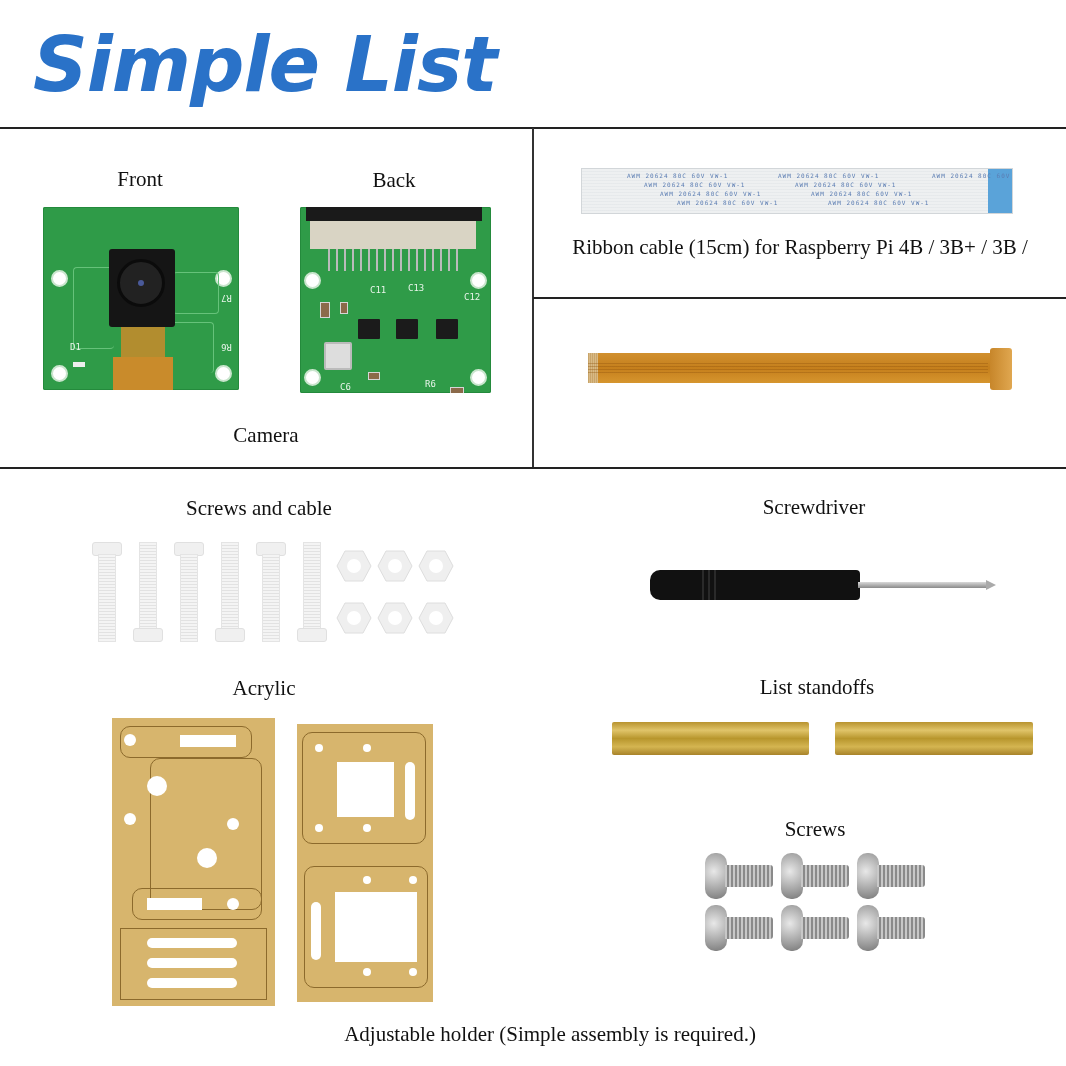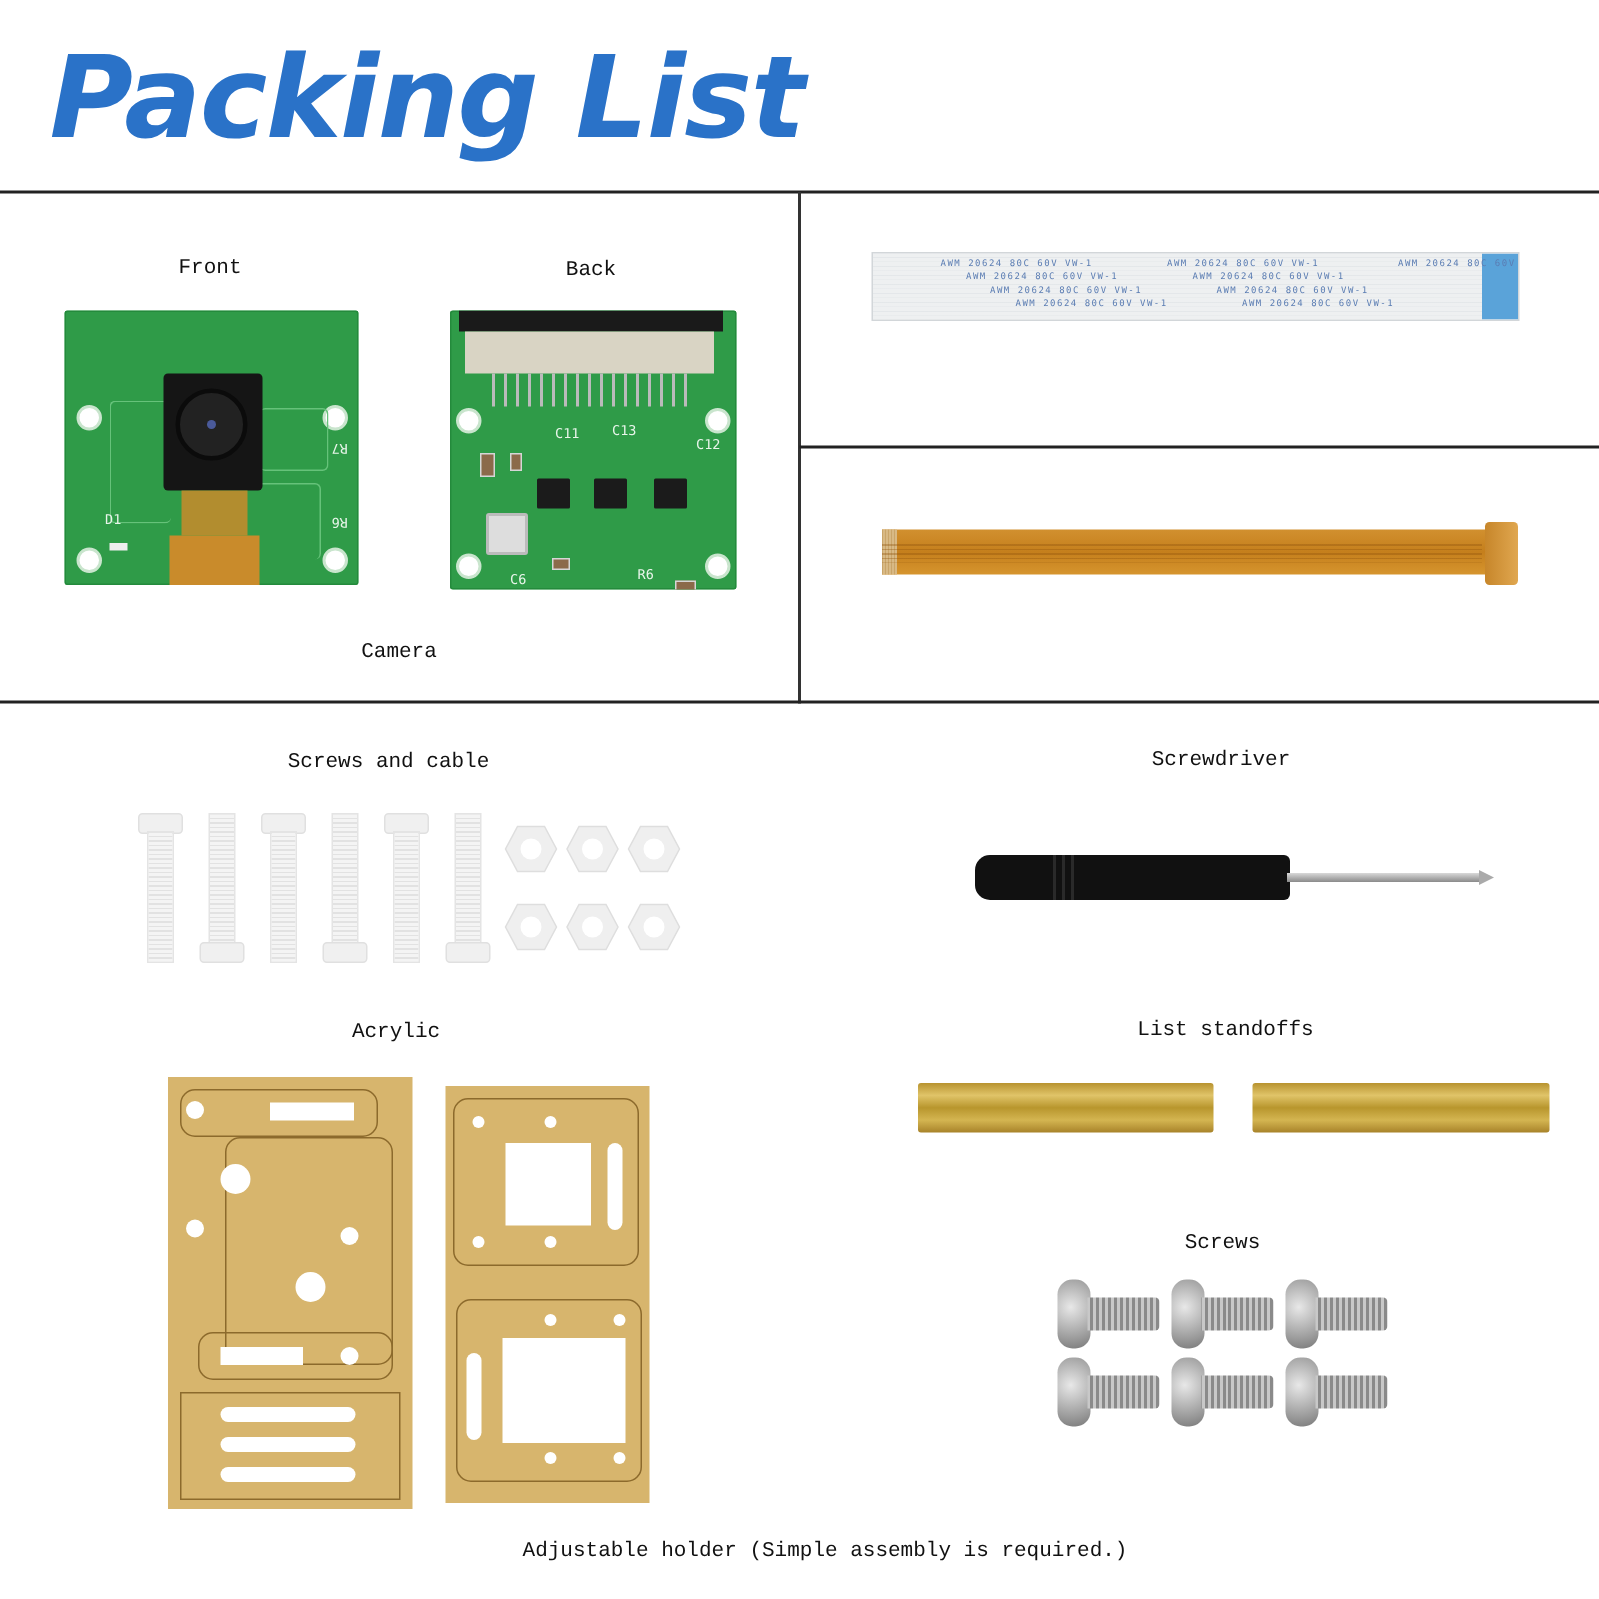--- a/index.html
+++ b/index.html
@@ -4,22 +4,22 @@
 <style>
   html, body { margin:0; padding:0; background:#ffffff; }
   body { width:1066px; height:1066px; position:relative; overflow:hidden;
          font-family:"DejaVu Sans", "Liberation Sans", sans-serif; color:#111; }
   .abs { position:absolute; }
   .title { left:33px; top:20px; font-size:76px; font-weight:bold; font-style:italic;
            color:#2a72c8; letter-spacing:-1px; line-height:90px;
            font-family:"DejaVu Sans", sans-serif; }
   .hline { height:2px; background:#222; }
   .vline { width:2px; background:#333; }
-  .label { font-size:14px; text-align:center; color:#111; line-height:28px;
-           font-family:Liberation Mono, monospace; }
+  .label { font-size:21px; text-align:center; color:#111; line-height:28px;
+           font-family:Liberation Serif, serif; }
 
   
   .pcb { background:#2f9b48; border-radius:2px; box-shadow:inset 0 0 0 1px #248a3c; overflow:hidden; }
   .hole { position:absolute; width:17px; height:17px; border-radius:50%; background:#fff; border:2px solid #c9e5cd; box-sizing:border-box; }
   .trace { position:absolute; border:1.5px solid #66c27a; border-radius:4px; }
   .cam-body { position:absolute; background:#151515; border-radius:3px; }
   .lens { position:absolute; border-radius:50%; background:#222; border:3px solid #0b0b0b; box-sizing:border-box; }
   .flex { position:absolute; background:#c98b2b; }
   .chip { position:absolute; background:#1b1b1b; border-radius:1px; }
   .smd { position:absolute; background:#8b6a4a; border:1px solid #d6d6d6; }
@@ -48,21 +48,21 @@
   .brass { position:absolute; background:linear-gradient(180deg,#b8932f 0%,#e0c469 25%,#b8962d 50%,#d4b551 75%,#a8832a 100%); border-radius:2px; }
 
   
   .mscrew { position:absolute; width:70px; height:46px; }
   .mhead { position:absolute; left:0; top:0; width:22px; height:46px; border-radius:10px; background:radial-gradient(circle at 40% 40%,#e8e8e8,#9a9a9a 70%,#777); }
   .mthread { position:absolute; left:20px; top:12px; width:48px; height:22px; background:repeating-linear-gradient(90deg,#c8c8c8 0 2px,#8a8a8a 2px 4px); border-radius:0 3px 3px 0; }
 </style>
 </head>
 <body>
 
-<div class="abs title">Packing List</div>
+<div class="abs title">Simple List</div>
 
 <div class="abs hline" style="left:0;top:127px;width:1066px;"></div>
 <div class="abs vline" style="left:532px;top:128px;height:341px;"></div>
 <div class="abs hline" style="left:533px;top:297px;width:533px;"></div>
 <div class="abs hline" style="left:0;top:467px;width:1066px;"></div>
 
 <div class="abs label" style="left:80px;top:165px;width:120px;">Front</div>
 <div class="abs label" style="left:334px;top:166px;width:120px;">Back</div>
 
 <div class="abs pcb" style="left:43px;top:207px;width:196px;height:183px;">
@@ -115,20 +115,21 @@
   <div class="rib-text" style="left:196px;top:3px;">AWM 20624 80C 60V VW-1</div>
   <div class="rib-text" style="left:350px;top:3px;">AWM 20624 80C 60V VW-1</div>
   <div class="rib-text" style="left:62px;top:12px;">AWM 20624 80C 60V VW-1</div>
   <div class="rib-text" style="left:213px;top:12px;">AWM 20624 80C 60V VW-1</div>
   <div class="rib-text" style="left:78px;top:21px;">AWM 20624 80C 60V VW-1</div>
   <div class="rib-text" style="left:229px;top:21px;">AWM 20624 80C 60V VW-1</div>
   <div class="rib-text" style="left:95px;top:30px;">AWM 20624 80C 60V VW-1</div>
   <div class="rib-text" style="left:246px;top:30px;">AWM 20624 80C 60V VW-1</div>
 </div>
 <div class="abs label" style="left:540px;top:233px;width:520px;">
+  <div>Ribbon cable (15cm) for Raspberry Pi 4B / 3B+ / 3B /</div>
 </div>
 
 <div class="abs ribbon-orange" style="left:588px;top:353px;width:410px;height:30px;">
   <div class="abs" style="left:0;top:0;width:10px;height:30px;background:repeating-linear-gradient(90deg,#c9a56a 0 1px,#d8b985 1px 2px);"></div>
   <div class="abs" style="left:0;top:8px;width:400px;height:14px;background:repeating-linear-gradient(180deg,transparent 0 2px,rgba(140,80,10,0.35) 2px 3px);"></div>
 </div>
 <div class="abs" style="left:990px;top:348px;width:22px;height:42px;background:linear-gradient(90deg,#c7862a,#e0a750);border-radius:3px;"></div>
 <div class="abs label" style="left:560px;top:405px;width:480px;">
 </div>
 

